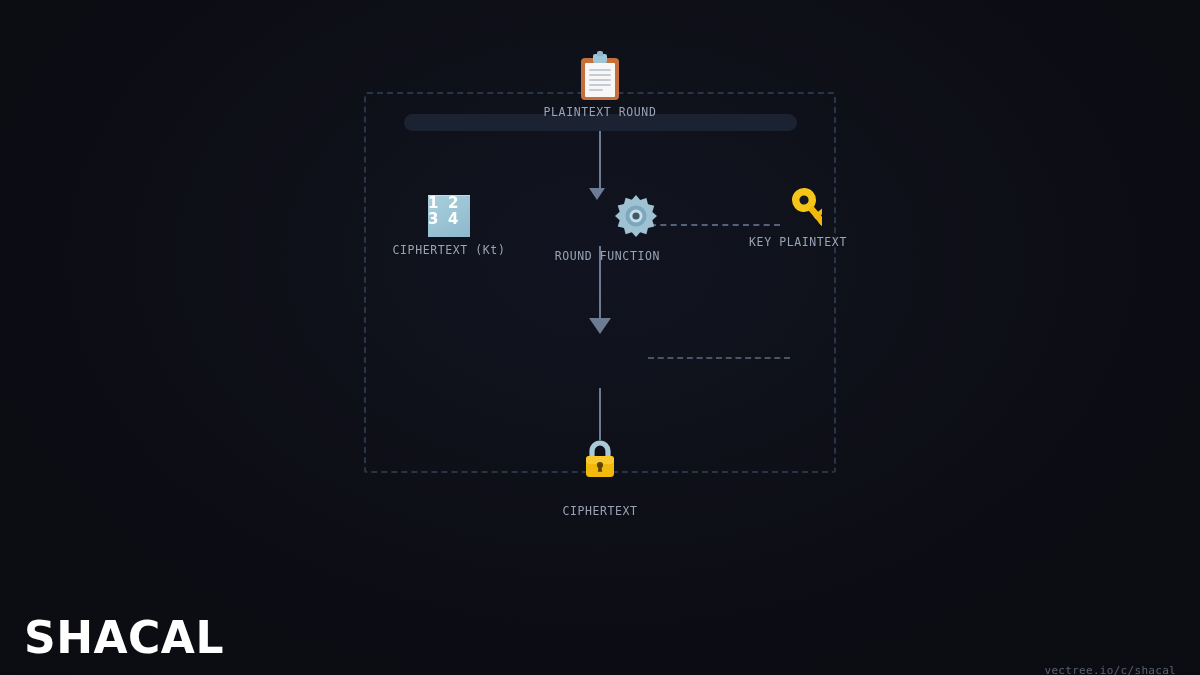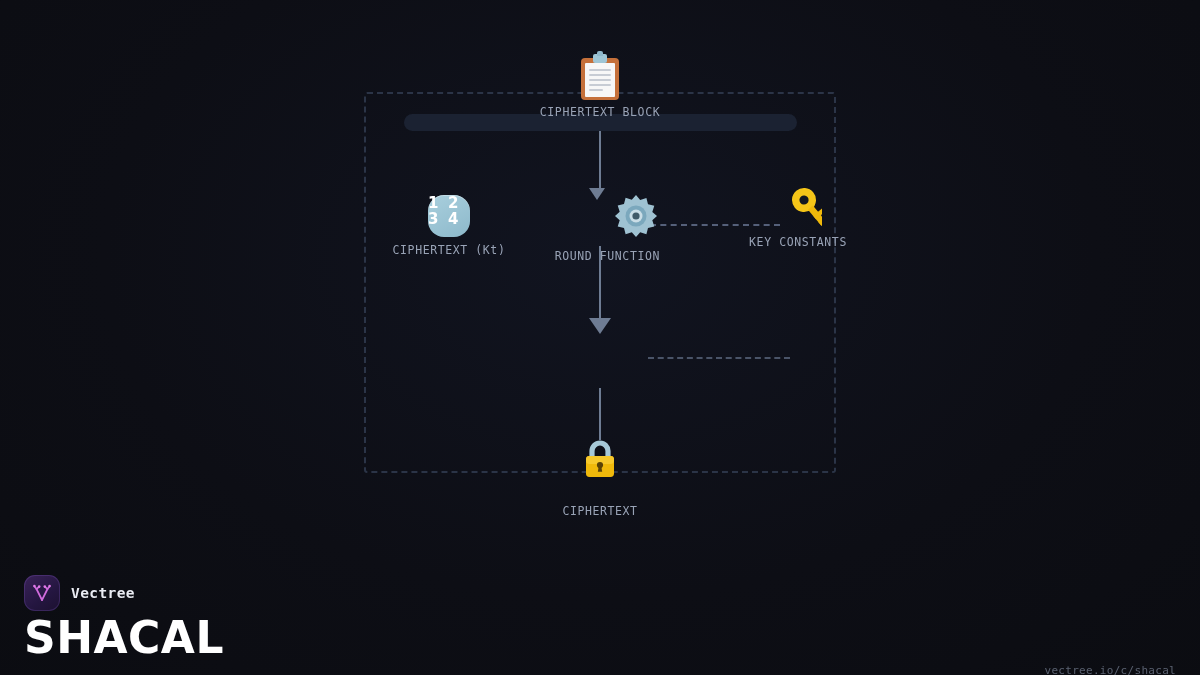--- a/index.html
+++ b/index.html
@@ -135,21 +135,21 @@
   }
   .ico-clipboard .ln {
     position: absolute; left: 8px; height: 2px;
     background: #c7ccd4; border-radius: 1px;
   }
 
   
   .ico-numbers {
     width: 42px; height: 42px;
     background: linear-gradient(150deg, #a9cfdd 0%, #8db9cb 100%);
-    border-radius: 16px;
+    border-radius: 0;
     display: grid;
     grid-template-columns: 1fr 1fr 1fr;
     grid-template-rows: 1fr 1fr;
     place-items: center;
     box-shadow: inset 0 1px 0 rgba(255,255,255,.35);
   }
   .ico-numbers span {
     font-family: "DejaVu Sans", "Liberation Sans", sans-serif;
     font-size: 15px;
     font-weight: 700;
@@ -232,21 +232,21 @@
       <span class="glyph ico ico-clipboard">
         <span class="board"></span>
         <span class="paper"></span>
         <span class="ln" style="top:15px;width:22px;"></span>
         <span class="ln" style="top:20px;width:22px;"></span>
         <span class="ln" style="top:25px;width:22px;"></span>
         <span class="ln" style="top:30px;width:22px;"></span>
         <span class="ln" style="top:35px;width:14px;"></span>
         <span class="clip"></span>
       </span>
-      <span class="caption">CIPHERTEXT BLOCK</span>
+      <span class="caption">PLAINTEXT ROUND</span>
     </div>
 
     <div class="node node-constants">
       <span class="glyph ico-numbers">
         <span>1</span>
         <span>2</span>
         <span>3</span>
         <span>4</span>
       </span>
       <span class="caption">CIPHERTEXT (Kt)</span>
@@ -269,57 +269,36 @@
         <svg class="ico-key" viewBox="0 0 48 40" xmlns="http://www.w3.org/2000/svg">
           <g transform="rotate(-40 30 14)">
             <circle cx="30" cy="14" r="12" fill="#f5c518"></circle>
             <circle cx="30" cy="14" r="4.6" fill="#141821"></circle>
             <rect x="26.8" y="24" width="6.4" height="22" fill="#f0b90b"></rect>
             <rect x="26.8" y="32" width="12" height="4.4" fill="#f0b90b"></rect>
             <rect x="26.8" y="40" width="10" height="4.2" fill="#f0b90b"></rect>
           </g>
         </svg>
       </span>
-      <span class="caption">KEY CONSTANTS</span>
+      <span class="caption">KEY PLAINTEXT</span>
     </div>
 
     <div class="node node-ciphertext">
       <span class="glyph">
         <svg class="ico-lock" viewBox="0 0 36 42" xmlns="http://www.w3.org/2000/svg">
           <path d="M10 20v-6a8 8 0 0 1 16 0v6" fill="none" stroke="#a7c9d8" stroke-width="5.2" stroke-linecap="round"></path>
           <rect x="4" y="19" width="28" height="21" rx="3.4" fill="#f0b90b"></rect>
           <rect x="4" y="19" width="28" height="8" rx="3.4" fill="#f7c92c"></rect>
           <circle cx="18" cy="28" r="3.1" fill="#5a4206"></circle>
           <path d="M16.7 29.5h2.6l.9 5.2h-4.4z" fill="#5a4206"></path>
         </svg>
       </span>
       <span class="caption">CIPHERTEXT</span>
     </div>
 
   </div>
 
-  <div class="brand">
-    <span class="brand-logo">
-      <svg width="22" height="22" viewBox="0 0 22 22" xmlns="http://www.w3.org/2000/svg">
-        <g stroke="#d06bdd" stroke-width="1.7" stroke-linecap="round" fill="none">
-          <path d="M11 18 L5.5 7"></path>
-          <path d="M11 18 L16.5 7"></path>
-          <path d="M5.5 7 L3.6 4.4"></path>
-          <path d="M5.5 7 L8 4.9"></path>
-          <path d="M16.5 7 L18.4 4.4"></path>
-          <path d="M16.5 7 L14 4.9"></path>
-        </g>
-        <g fill="#e07ae8">
-          <circle cx="3.4" cy="4.1" r="1.3"></circle>
-          <circle cx="8.2" cy="4.6" r="1.3"></circle>
-          <circle cx="18.6" cy="4.1" r="1.3"></circle>
-          <circle cx="13.8" cy="4.6" r="1.3"></circle>
-        </g>
-      </svg>
-    </span>
-    <span class="brand-name">Vectree</span>
-  </div>
 
   <h1 class="page-title">SHACAL</h1>
 
   <div class="footer-url">vectree.io/c/shacal</div>
 
 </div>
 
 </body></html>

